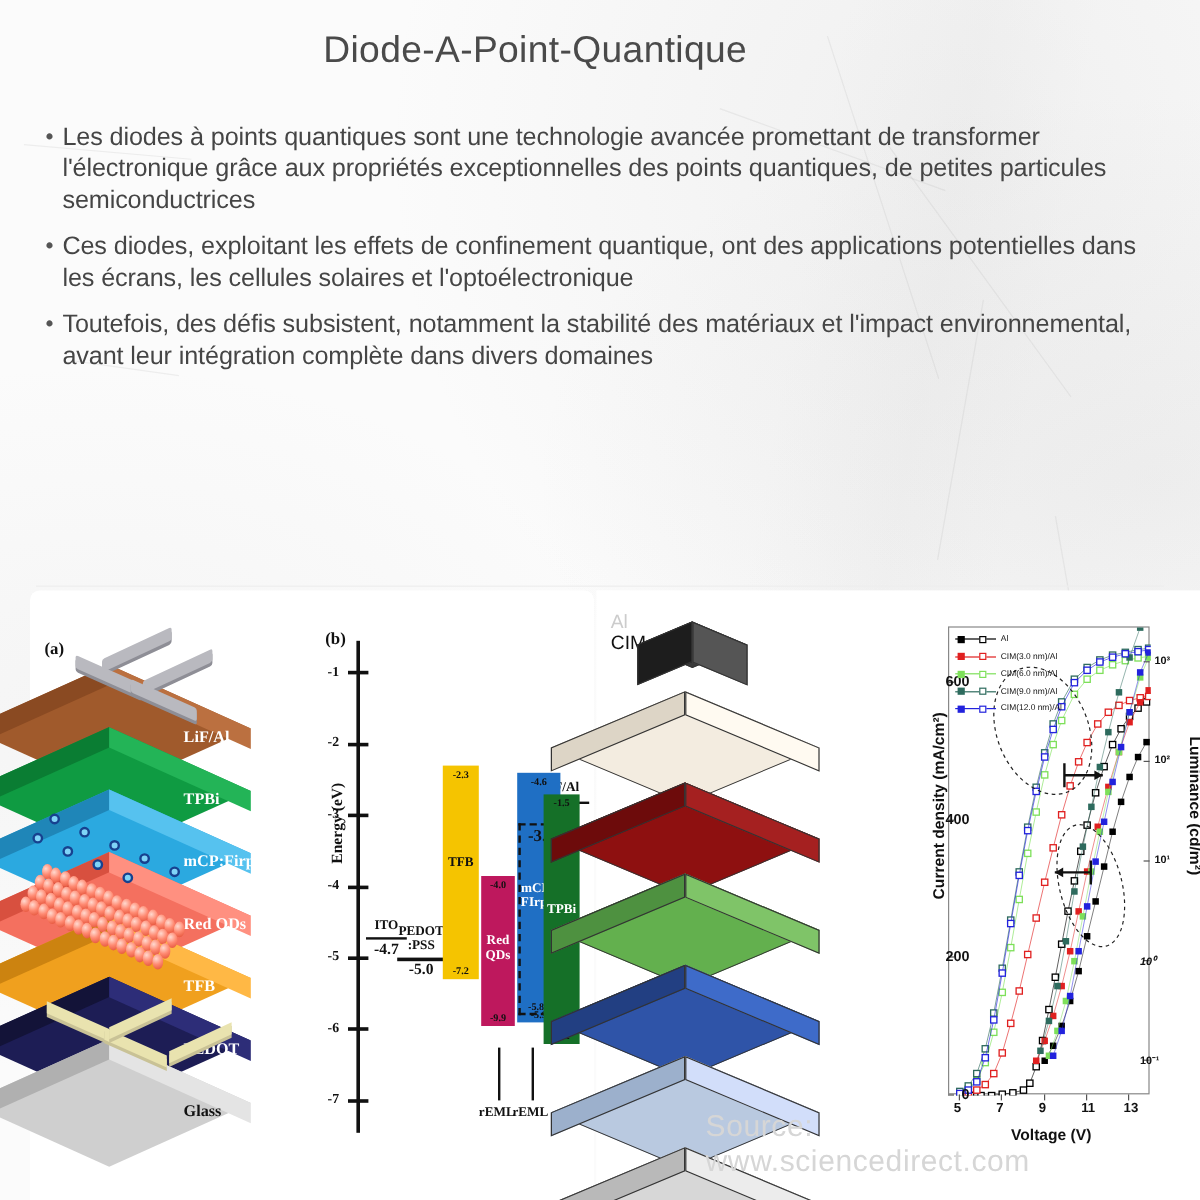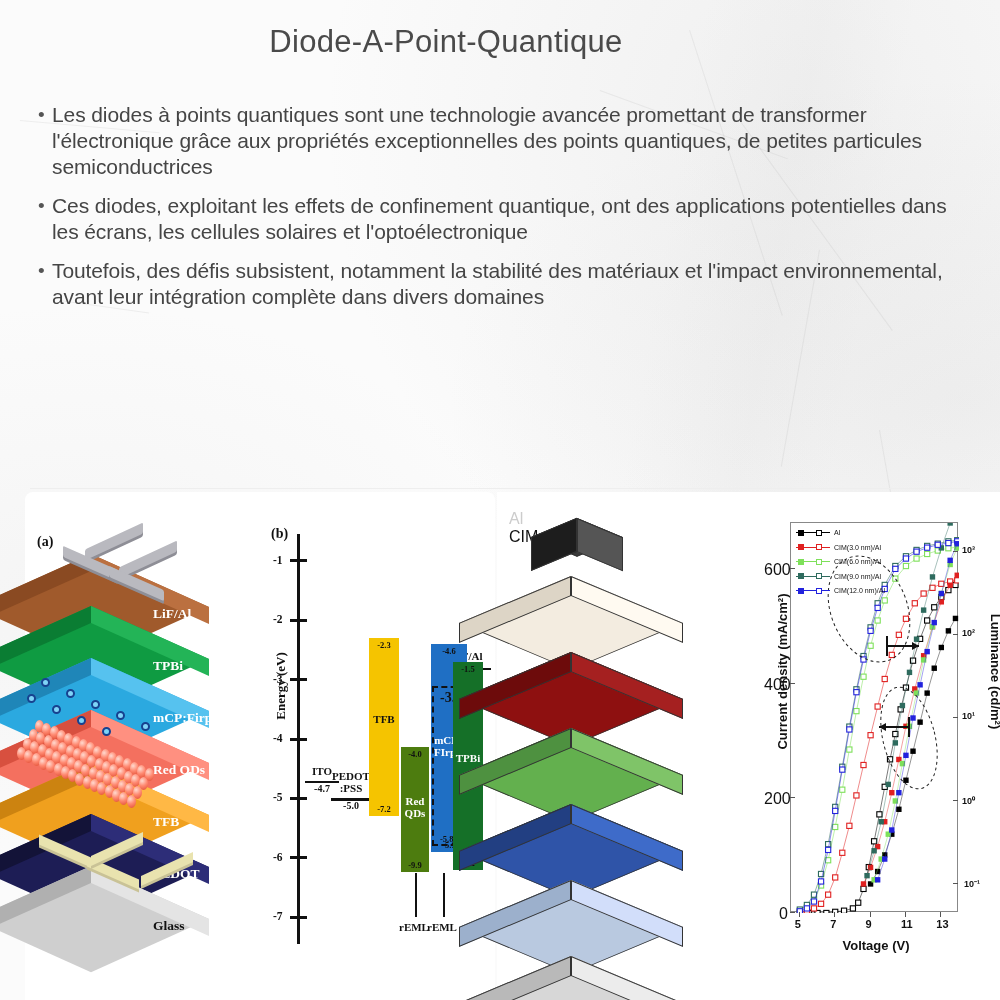--- a/index.html
+++ b/index.html
@@ -78,21 +78,21 @@
   .ebar{position:absolute;}
   .ebar .v{position:absolute;left:0;right:0;text-align:center;font-family:"Liberation Serif",serif;
       font-size:8.5px;font-weight:bold;color:#111;}
   .ebar .nm{position:absolute;left:0;right:0;text-align:center;font-family:"Liberation Serif",serif;
       font-size:11px;font-weight:bold;color:#111;line-height:12px;}
   .elvl{position:absolute;}
   .elvl .bar{position:absolute;height:2.5px;background:#111;left:0;right:0;}
   .elvl .nm{position:absolute;left:0;right:0;text-align:center;font-family:"Liberation Serif",serif;
       font-size:11px;font-weight:bold;color:#111;}
   .elvl .v{position:absolute;left:0;right:0;text-align:center;font-family:"Liberation Serif",serif;
-      font-size:10px;font-weight:bold;color:#111;}
+      font-size:13px;font-weight:bold;color:#111;}
   .emlline{position:absolute;width:2px;background:#111;}
   .emllab{position:absolute;font-family:"Liberation Serif",serif;font-size:11px;font-weight:bold;color:#111;}
 
   
   .stackB{position:absolute;left:12px;top:18px;width:250px;height:470px;}
   .bslab{position:absolute;}
   .bslab .ft{position:absolute;width:118px;height:58px;transform:matrix(1,0.42,-1,0.42,0,0);transform-origin:0 0;
      border:1.2px solid #333;}
   .bslab .fl{position:absolute;width:118px;height:22px;transform:matrix(1,0.42,0,1,0,0);transform-origin:0 0;
      border:1.2px solid #333;}
@@ -106,21 +106,21 @@
      font-size:13px;font-weight:bold;color:#111;}
   .ylabR{position:absolute;left:176px;top:150px;transform:rotate(90deg);white-space:nowrap;
      font-size:13px;font-weight:bold;color:#111;}
   .xlab{position:absolute;left:0;right:0;top:424px;text-align:center;font-size:13px;font-weight:bold;color:#111;}
   .legend{position:absolute;left:34px;top:14px;}
   .lgrow{display:flex;align-items:center;margin-bottom:5.5px;height:9px;}
   .lgsym{width:34px;height:9px;position:relative;margin-right:4px;}
   .lgtxt{font-size:7px;color:#111;font-family:"Liberation Sans",sans-serif;white-space:nowrap;}
   .tickx{position:absolute;width:1px;height:5px;background:#555;top:389px;}
   .xtl{position:absolute;font-size:11px;font-weight:bold;color:#111;top:396px;}
-  .ytl{position:absolute;font-size:16px;font-weight:normal;color:#111;}
+  .ytl{position:absolute;font-size:12px;font-weight:bold;color:#111;margin-left:20px;}
   .ytr{position:absolute;font-size:9px;font-weight:bold;color:#111;}
 
   .watermark{
     position:absolute;left:588px;top:925px;font-size:25px;color:#d6d6d6;
     font-family:"Liberation Sans",sans-serif;letter-spacing:.5px;z-index:5;pointer-events:none;
   }
 </style>
 </head>
 <body>
 
@@ -306,21 +306,21 @@
           <div class="elvl" style="left: 178px; width: 48px; top: 123.696px;">
             <div class="nm" style="top: -2px;">LiF/Al</div>
             <div class="bar" style="top: 16px;"></div>
             <div class="v" style="top: 18px;">-2.8</div>
           </div>
           <div class="ebar" style="left: 104px; width: 30px; top: 109.986px; height: 178.261px; background: rgb(245, 196, 0);">
             <div class="v" style="top: 2px;">-2.3</div>
             <div class="v" style="bottom: 2px; position: absolute;">-7.2</div>
             <div class="nm" style="color: rgb(17, 17, 17); top: 75.1304px;">TFB</div>
           </div>
-          <div class="ebar" style="left: 136px; width: 28px; top: 219px; height: 124.783px; background: #4d7c0f;">
+          <div class="ebar" style="left: 136px; width: 28px; top: 202px; height: 124.783px; background: #be185d;">
             <div class="v" style="top: 2px;">-4.0</div>
             <div class="v" style="bottom: 2px; position: absolute;">-9.9</div>
             <div class="nm" style="color: rgb(255, 255, 255); top: 48.3913px;">Red<br>QDs</div>
           </div>
           <div class="ebar" style="left: 166px; width: 36px; top: 115.928px; height: 207.971px; background: rgb(31, 111, 196);">
             <div class="v" style="top: 2px;">-4.6</div>
             <div class="v" style="bottom: 2px; position: absolute;">-5.9</div>
             <div class="nm" style="color: rgb(255, 255, 255); top: 89.9855px;">mCP :<br>FIrpic</div>
           </div>
           <div style="position: absolute; left: 167px; width: 34px; top: 157.522px; height: 160.435px; border: 2.5px dashed rgb(17, 17, 17);"></div>
@@ -591,23 +591,23 @@
             <div class="xtl" style="left: 174.316px; top: 404px;">13</div>
             <div style="position: absolute; left: 28px; top: 398px; width: 5px; height: 1px; background: rgb(85, 85, 85);"></div>
             <div class="ytl" style="left: 2px; top: 391px; width: 24px; text-align: right;">0</div>
             <div style="position: absolute; left: 28px; top: 283.294px; width: 5px; height: 1px; background: rgb(85, 85, 85);"></div>
             <div class="ytl" style="left: 2px; top: 276.294px; width: 24px; text-align: right;">200</div>
             <div style="position: absolute; left: 28px; top: 168.588px; width: 5px; height: 1px; background: rgb(85, 85, 85);"></div>
             <div class="ytl" style="left: 2px; top: 161.588px; width: 24px; text-align: right;">400</div>
             <div style="position: absolute; left: 28px; top: 53.8824px; width: 5px; height: 1px; background: rgb(85, 85, 85);"></div>
             <div class="ytl" style="left: 2px; top: 46.8824px; width: 24px; text-align: right;">600</div>
             <div style="position: absolute; left: 191px; top: 368.957px; width: 5px; height: 1px; background: rgb(85, 85, 85);"></div>
-            <div class="ytr" style="left: 202px; top: 362.957px;">10⁻¹</div>
+            <div class="ytr" style="left: 188px; top: 362.957px;">10⁻¹</div>
             <div style="position: absolute; left: 191px; top: 285.979px; width: 5px; height: 1px; background: rgb(85, 85, 85);"></div>
-            <div class="ytr" style="left: 200px; top: 279.979px;">10⁰</div>
+            <div class="ytr" style="left: 188px; top: 279.979px; font-style: italic;">10⁰</div>
             <div style="position: absolute; left: 191px; top: 203px; width: 5px; height: 1px; background: rgb(85, 85, 85);"></div>
             <div class="ytr" style="left: 200px; top: 197px;">10¹</div>
             <div style="position: absolute; left: 191px; top: 120.021px; width: 5px; height: 1px; background: rgb(85, 85, 85);"></div>
             <div class="ytr" style="left: 200px; top: 114.021px;">10²</div>
             <div style="position: absolute; left: 191px; top: 37.0426px; width: 5px; height: 1px; background: rgb(85, 85, 85);"></div>
             <div class="ytr" style="left: 200px; top: 31.0426px;">10³</div>
           </div>
         <div class="legend" id="legendbox">
             <div class="lgrow">
               <div class="lgsym">
@@ -647,20 +647,21 @@
                 <div style="position:absolute;left:2px;top:1.5px;width:6px;height:6px;background:#2222dd;"></div>
                 <div style="position:absolute;left:20px;top:1.5px;width:6px;height:6px;background:#fff;border:1px solid #2222dd;"></div>
               </div>
               <div class="lgtxt">CIM(12.0 nm)/Al</div>
             </div>
           </div>
       </div>
     </div>
   </div>
 
+  <div class="watermark">Source: www.sciencedirect.com</div>
 </div>
 
 <div class="tex-line" style="left: 690px; top: 30px; width: 300px; height: 1px; transform: rotate(72deg);"></div>
 <div class="tex-line" style="left: 740px; top: 120px; width: 260px; height: 1px; transform: rotate(54deg);"></div>
 <div class="tex-line" style="left: 820px; top: 250px; width: 220px; height: 1px; transform: rotate(100deg);"></div>
 <div class="tex-line" style="left: 600px; top: 90px; width: 200px; height: 1px; transform: rotate(20deg);"></div>
 <div class="tex-line" style="left: 880px; top: 430px; width: 130px; height: 1px; transform: rotate(80deg);"></div>
 <div class="tex-line" style="left: 20px; top: 120px; width: 140px; height: 1px; transform: rotate(5deg);"></div>
 <div class="tex-line" style="left: 60px; top: 300px; width: 90px; height: 1px; transform: rotate(8deg);"></div>
 <div class="tex-line" style="left: 930px; top: 600px; width: 70px; height: 1px; transform: rotate(40deg);"></div>

